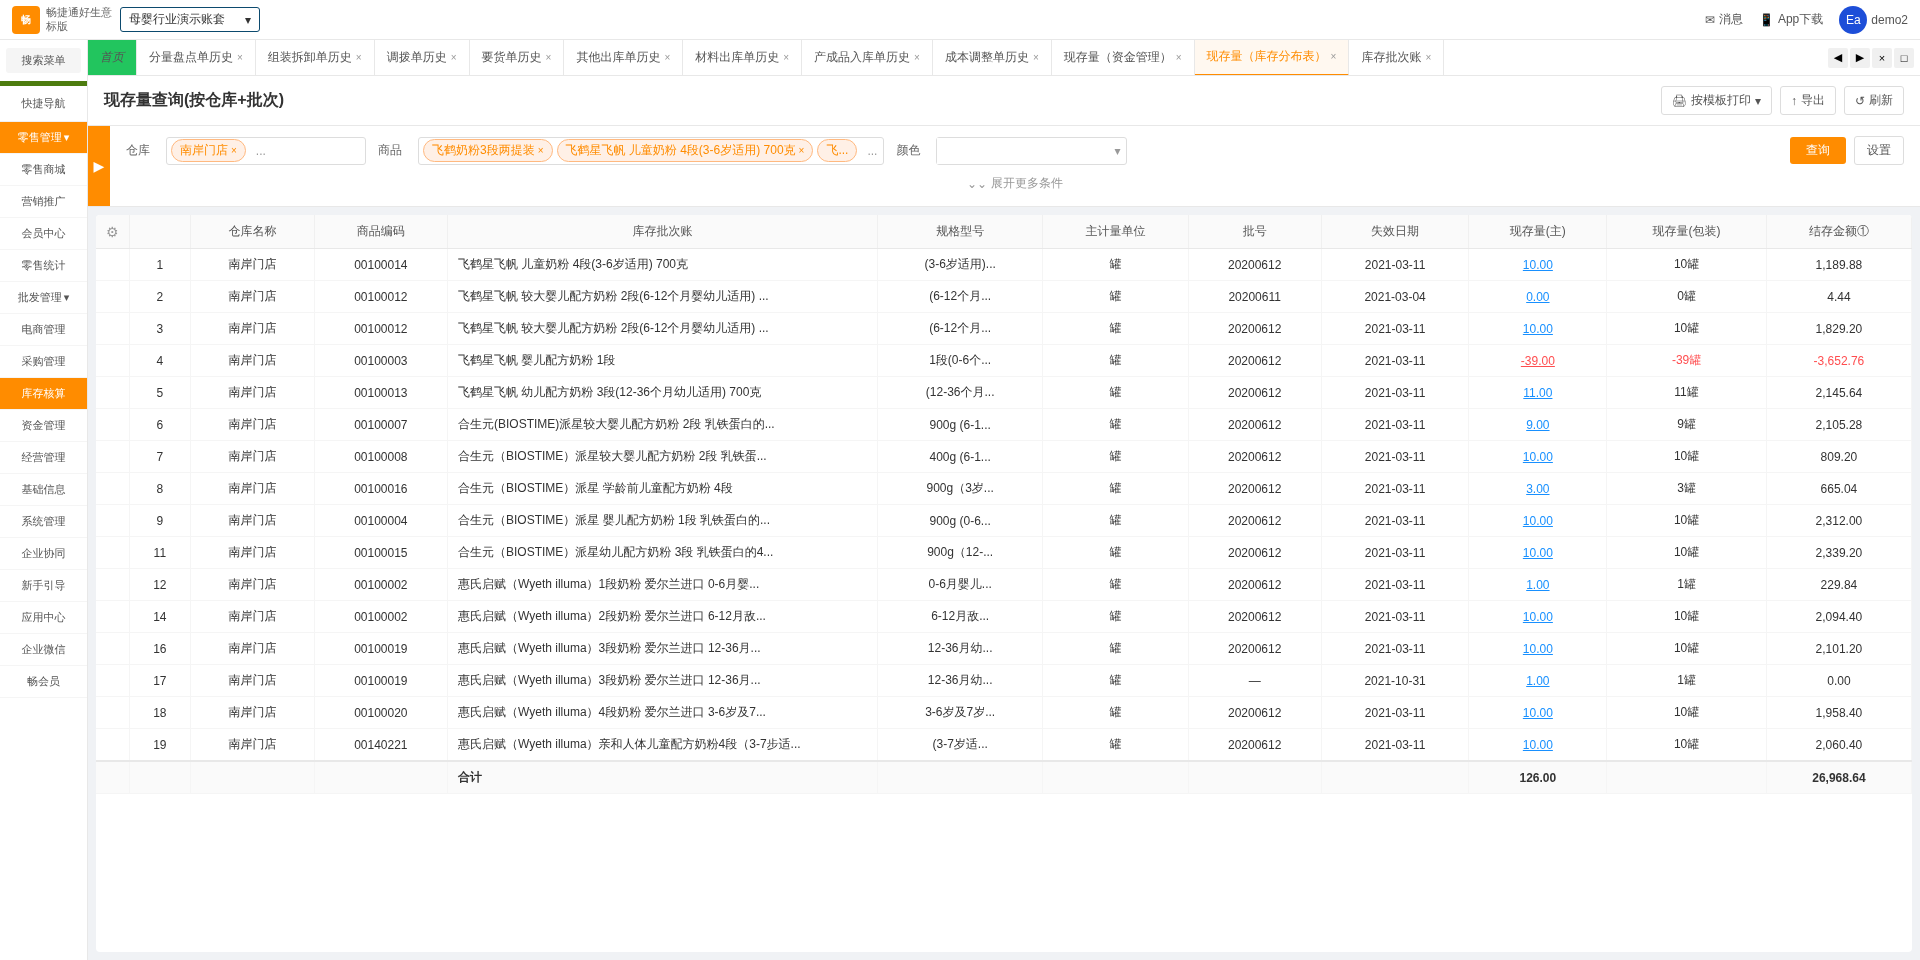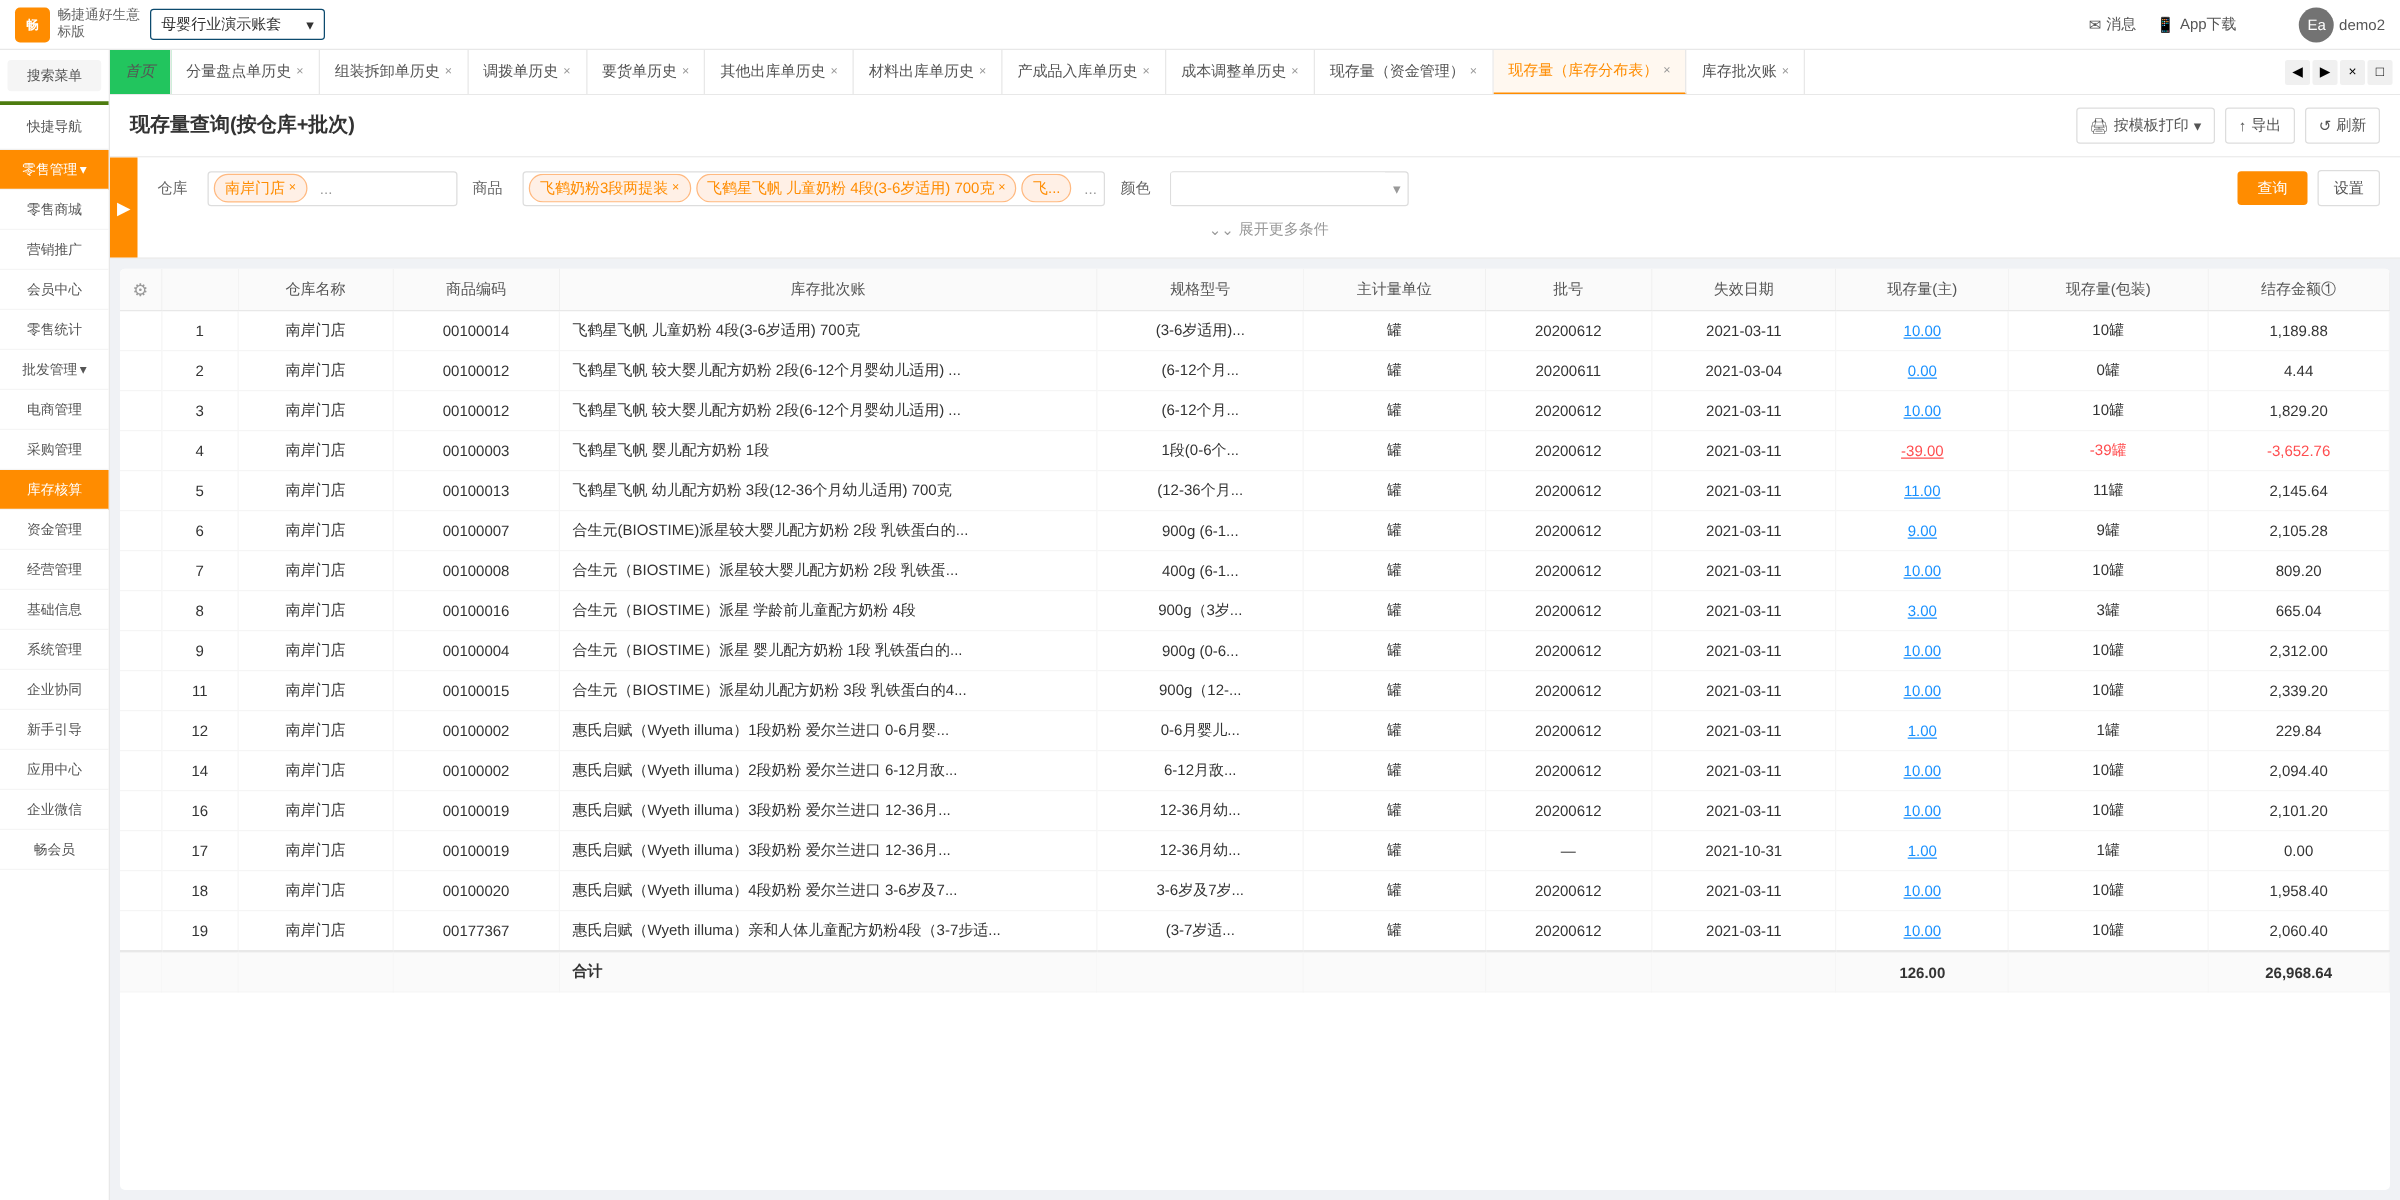--- a/index.html
+++ b/index.html
@@ -13,21 +13,21 @@
     .logo-text { font-size: 11px; color: #666; line-height: 1.2; }
     .dropdown-selector { display: flex; align-items: center; gap: 20px; border: 1px solid #0c4a6e; padding: 3px 8px; border-radius: 3px; cursor: pointer; background: #fff; font-size: 12px; }
     .top-bar-right { display: flex; align-items: center; gap: 16px; }
     .top-bar-btn { display: flex; align-items: center; gap: 4px; cursor: pointer; font-size: 12px; color: #555; }
 
     
     .main-layout { display: flex; flex: 1; overflow: hidden; }
 
     
     .sidebar { width: 88px; background: #fff; border-right: 1px solid #e8e8e8; display: flex; flex-direction: column; overflow-y: auto; flex-shrink: 0; }
-    .sidebar-search { padding: 8px 6px; border-bottom: 3px solid #4d7c0f; }
+    .sidebar-search { padding: 8px 6px; border-bottom: 5px solid #4d7c0f; }
     .sidebar-search-btn { width: 100%; background: #f5f5f5; border: none; padding: 5px; border-radius: 3px; font-size: 11px; cursor: pointer; color: #555; }
     .sidebar-nav { padding: 4px 0; border-bottom: 1px solid #f0f0f0; }
     .sidebar-nav-btn { width: 100%; text-align: center; padding: 6px 4px; background: none; border: none; font-size: 11px; cursor: pointer; color: #555; }
     .sidebar-item { padding: 8px 6px; text-align: center; font-size: 11px; cursor: pointer; color: #555; border-bottom: 1px solid #f5f5f5; }
     .sidebar-item.active { background: #ff8c00; color: white; }
     .sidebar-item.active-outline { color: #ff8c00; }
     .sidebar-item-with-arrow { display: flex; align-items: center; justify-content: center; gap: 2px; }
 
     
     .content { flex: 1; display: flex; flex-direction: column; overflow: hidden; }
@@ -76,21 +76,21 @@
     .data-table .footer-row { background: #fafafa; font-weight: bold; }
     .data-table .footer-row td { border-top: 2px solid #e8e8e8; }
     .col-settings { width: 28px; }
     .settings-icon { color: #999; cursor: pointer; font-size: 14px; }
 
     
     ::-webkit-scrollbar { width: 6px; height: 6px; }
     ::-webkit-scrollbar-track { background: #f1f1f1; }
     ::-webkit-scrollbar-thumb { background: #ccc; border-radius: 3px; }
 
-    .avatar { width: 28px; height: 28px; border-radius: 50%; background: #737373; color: white; display: flex; align-items: center; justify-content: center; font-size: 12px; margin-left: 34px; }
+    .avatar { width: 28px; height: 28px; border-radius: 50%; background: #1d4ed8; color: white; display: flex; align-items: center; justify-content: center; font-size: 12px; }
     .filter-toggle-btn { background: #ff8c00; color: white; border: none; width: 20px; display: flex; align-items: center; justify-content: center; cursor: pointer; font-size: 14px; border-radius: 3px 0 0 3px; align-self: stretch; }
   </style>
 </head>
 <body>
 
 <div class="top-bar">
   <div class="top-bar-left">
     <div class="logo-area">
       <div class="logo-icon">畅</div>
       <div class="logo-text">
@@ -527,21 +527,21 @@
       <td>20200612</td>
       <td>2021-03-11</td>
       <td><span class="num-link">10.00</span></td>
       <td class="">10罐</td>
       <td class="">1,958.40</td>
     </tr>
               <tr>
       <td></td>
       <td>19</td>
       <td>南岸门店</td>
-      <td>00177367</td>
+      <td>00140221</td>
       <td class="col-name" style="text-align:left;max-width:240px;overflow:hidden;text-overflow:ellipsis;white-space:nowrap;" title="惠氏启赋（Wyeth illuma）亲和人体儿童配方奶粉4段（3-7步适...">惠氏启赋（Wyeth illuma）亲和人体儿童配方奶粉4段（3-7步适...</td>
       <td>(3-7岁适...</td>
       <td>罐</td>
       <td>20200612</td>
       <td>2021-03-11</td>
       <td><span class="num-link">10.00</span></td>
       <td class="">10罐</td>
       <td class="">2,060.40</td>
     </tr>
             </tbody>

